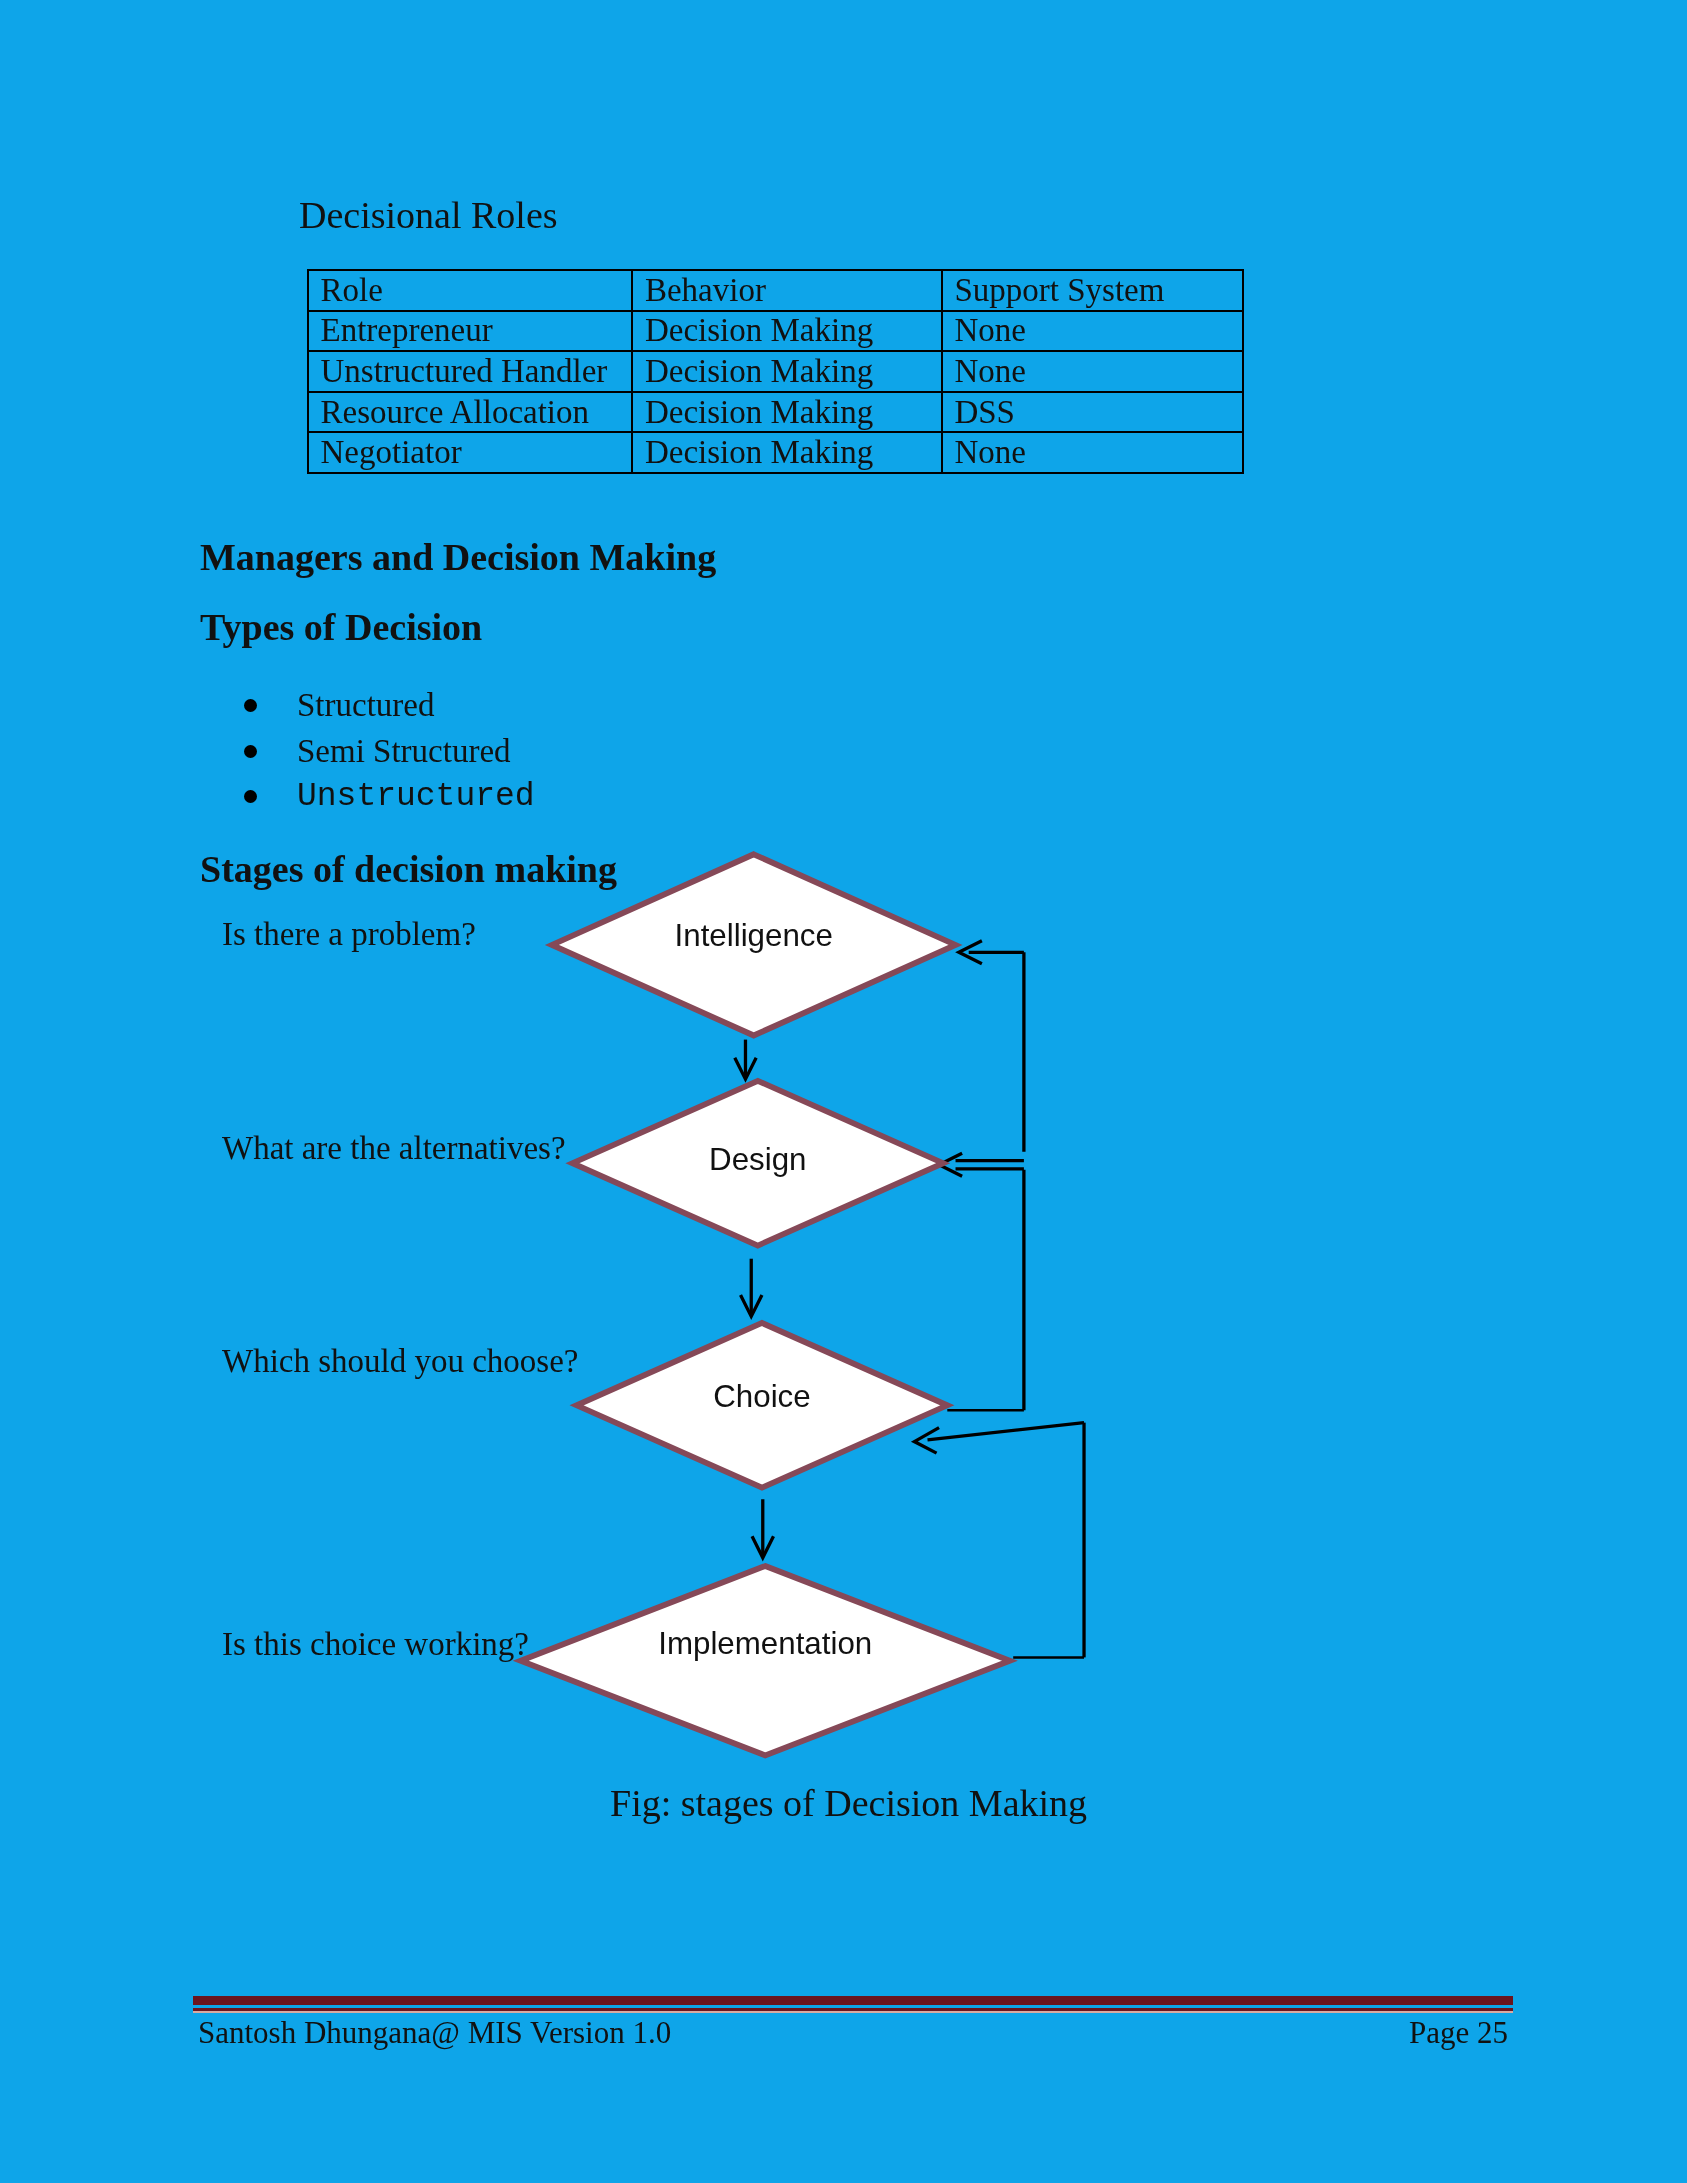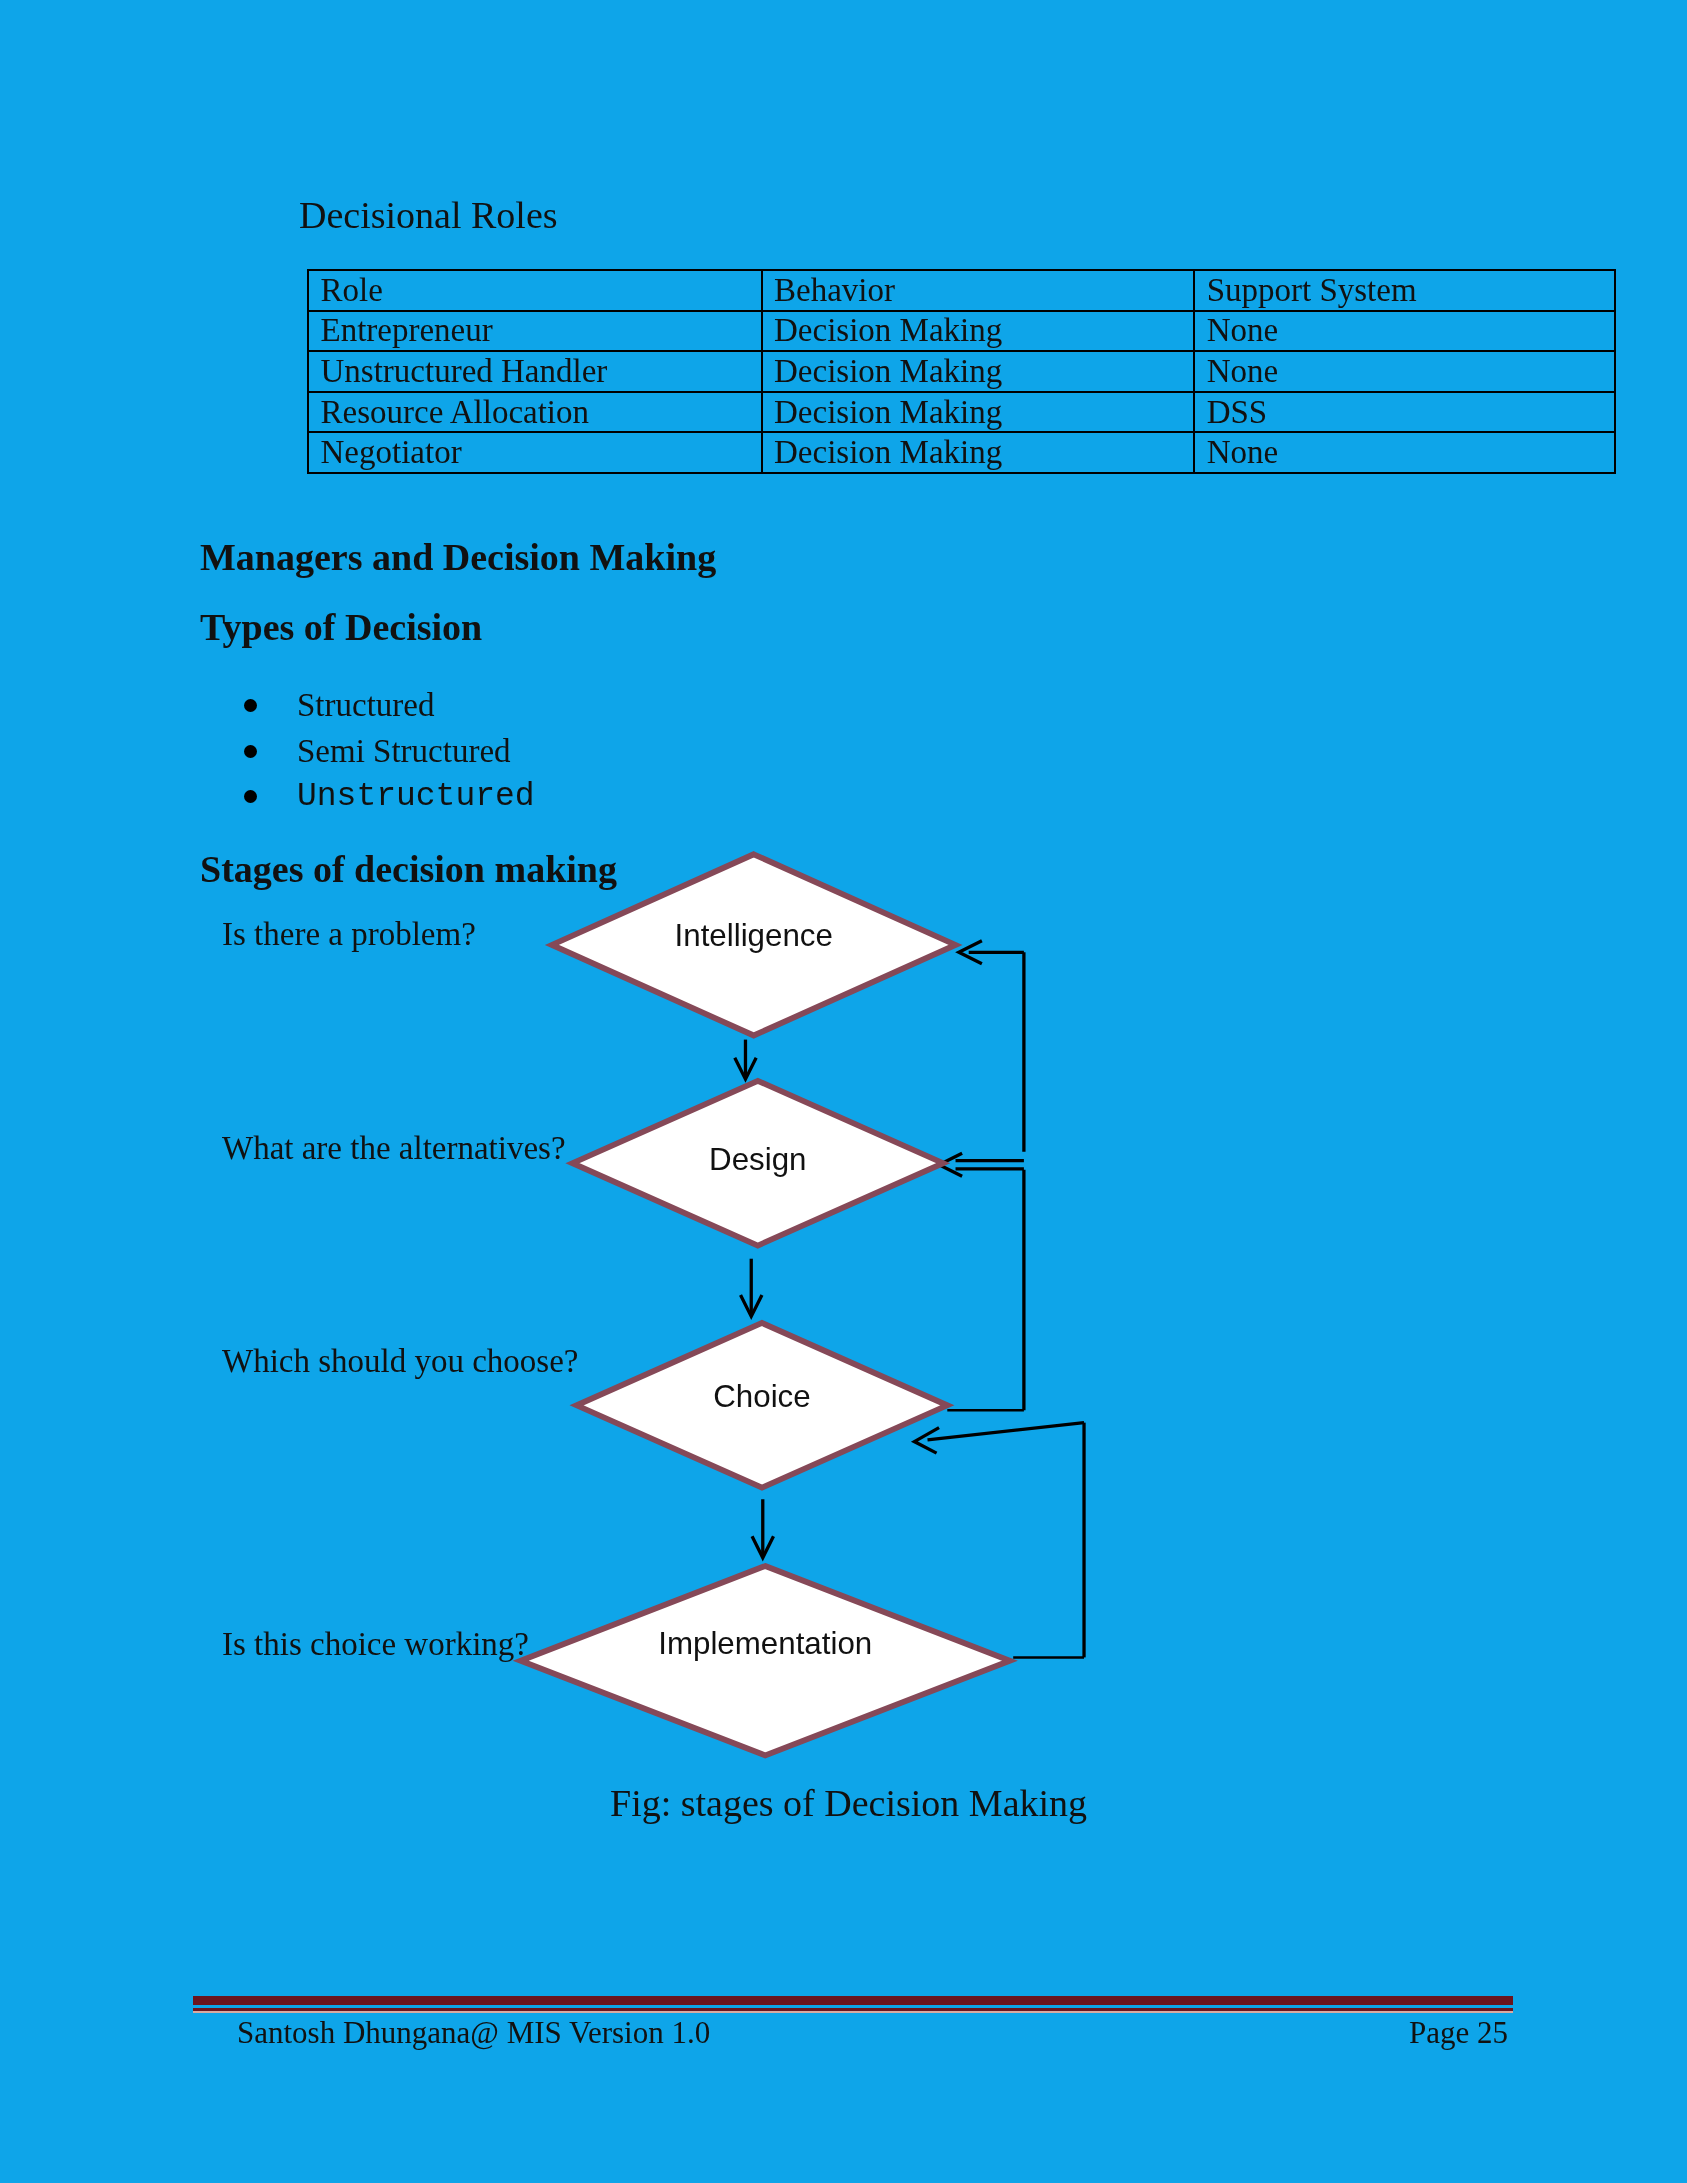--- a/index.html
+++ b/index.html
@@ -13,21 +13,21 @@
     overflow:hidden;
   }
   .abs{position:absolute;}
   .h-plain{font-size:38px;line-height:1.15;white-space:nowrap;}
   .h-bold{font-size:38px;font-weight:bold;line-height:1.15;white-space:nowrap;}
   .body-text{font-size:33px;line-height:1.15;white-space:nowrap;margin-left:22px;}
 
   table.roles{
     position:absolute;
     left:307px; top:269px;
-    width:1309px;
+    width:937px;
     border-collapse:collapse;
     table-layout:fixed;
     font-size:33px;
   }
   table.roles td{
     border:2.5px solid #000;
     height:35px;
     padding:0.8px 5px 0.8px 11.5px;
     overflow:hidden;
     white-space:nowrap;
@@ -56,21 +56,21 @@
   .diamond{fill:#ffffff;stroke-linejoin:miter;}
   .flowline{stroke:#000;fill:none;}
   .flow-label{
     font-family:"Liberation Sans", sans-serif;
     font-size:38px;
     fill:#111;
     text-anchor:middle;
   }
 
   .footer-bar{position:absolute;background:#6b151f;}
-  .footer-text{font-size:31px;white-space:nowrap;margin-left:39px;}
+  .footer-text{font-size:31px;white-space:nowrap;}
 </style>
 </head>
 <body>
 
 <div class="page">
 
   <div class="abs h-plain" style="left:299px;top:194px;">Decisional Roles</div>
 
   <table class="roles">
     <colgroup>

